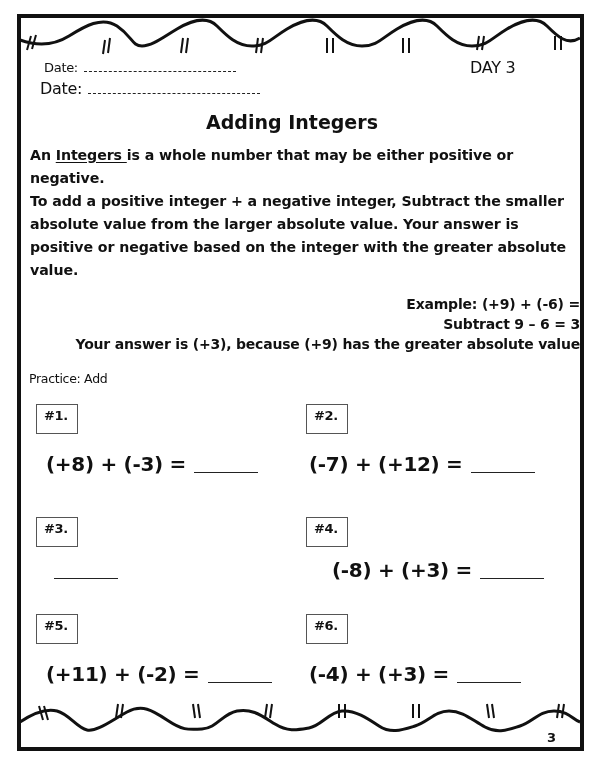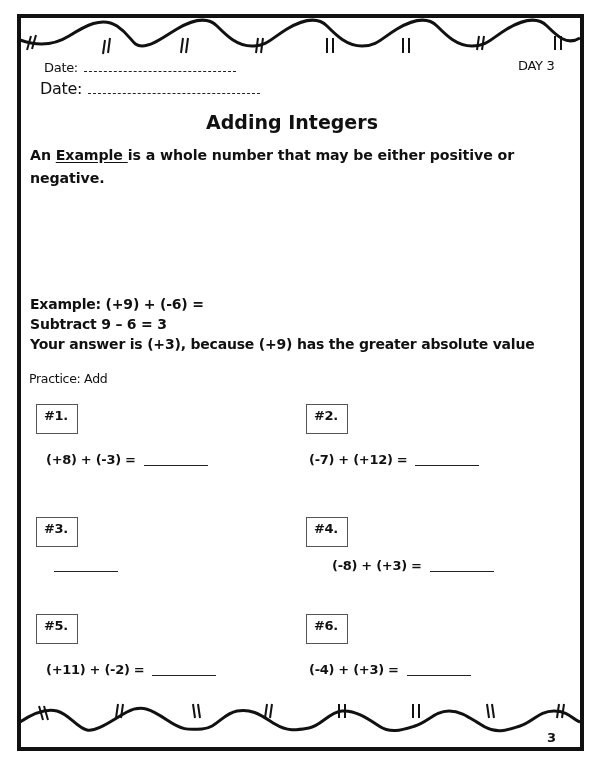--- a/index.html
+++ b/index.html
@@ -4,28 +4,28 @@
 <style>
   html,body{margin:0;padding:0;background:#ffffff;}
   body{width:600px;height:777px;position:relative;overflow:hidden;font-family:"DejaVu Sans","Liberation Sans",sans-serif;color:#111;}
   .frame{position:absolute;left:17px;top:14px;width:559px;height:729px;border:4px solid #111;}
   .wave{position:absolute;left:17px;width:567px;height:40px;}
   .wave-top{top:16px;}
   .wave-bot{top:702px;}
   .name-row{position:absolute;left:44px;top:60px;font-size:13px;letter-spacing:-0.3px;}
   .date-row{position:absolute;left:28px;top:79px;font-size:16px;letter-spacing:-0.3px;margin-left:12px;}
   .blank-line{display:inline-block;border-bottom:1.5px dashed #222;height:9px;vertical-align:baseline;margin-left:6px;}
-  .day{position:absolute;left:470px;top:58px;font-size:13px;letter-spacing:-0.3px;margin-left:48px;}
+  .day{position:absolute;left:470px;top:58px;font-size:16px;letter-spacing:-0.3px;}
   .title{position:absolute;left:0;width:584px;top:111px;text-align:center;font-size:19px;font-weight:bold;}
   .intro{position:absolute;left:30px;top:144px;width:540px;font-size:14.2px;font-weight:bold;line-height:23px;letter-spacing:-0.1px;}
   .intro .term{text-decoration:underline;text-underline-offset:2px;}
-  .example{position:absolute;left:30px;top:294px;width:550px;font-size:14px;font-weight:bold;line-height:20px;letter-spacing:-0.2px;}
+  .example{position:absolute;left:30px;top:294px;width:550px;font-size:14px;font-weight:bold;line-height:20px;letter-spacing:-0.2px;text-align:right;}
   .practice{position:absolute;left:29px;top:371px;font-size:12.5px;letter-spacing:-0.3px;}
   .prob-badge{position:absolute;width:42px;height:30px;border:1.5px solid #555;box-sizing:border-box;font-size:13px;font-weight:bold;padding:3px 0 0 7px;letter-spacing:-0.3px;}
-  .prob-eq{position:absolute;font-size:13px;font-weight:bold;letter-spacing:-0.3px;white-space:nowrap;}
+  .prob-eq{position:absolute;font-size:20px;font-weight:bold;letter-spacing:-0.3px;white-space:nowrap;}
   .ans-line{display:inline-block;width:64px;border-bottom:1.5px solid #222;margin-left:8px;vertical-align:-2px;height:1px;}
   .page-num{position:absolute;left:547px;top:730px;font-size:13px;font-weight:bold;}
   .copyright{position:absolute;left:452px;top:762px;font-size:9.5px;letter-spacing:-0.2px;margin-top:44px;}
 </style>
 </head>
 <body>
 
 <div class="frame"></div>
 
 <svg class="wave wave-top" viewBox="0 0 567 40" preserveAspectRatio="none">
@@ -54,21 +54,22 @@
   <span>Date:</span><span class="blank-line" style="width:152px"></span>
 </div>
 <div class="date-row">
   <span>Date:</span><span class="blank-line" style="width:172px"></span>
 </div>
 <div class="day">DAY 3</div>
 
 <div class="title">Adding Integers</div>
 
 <div class="intro">
-  <span>An </span><span class="term">Example </span><span>is a whole number that may be either positive or negative.</span><br>
+  <span>An </span><span class="term">Integers </span><span>is a whole number that may be either positive or negative.</span><br>
+  <span>To add a positive integer + a negative integer,  Subtract the smaller absolute value from the larger absolute value. Your answer is positive or negative based on the integer with the greater absolute value.</span>
 </div>
 
 <div class="example">
   <div>Example:  (+9) + (-6) =</div>
   <div>Subtract 9 – 6 = 3</div>
   <div>Your answer is (+3), because (+9) has the greater absolute value</div>
 </div>
 
 <div class="practice">Practice: Add</div>
 

